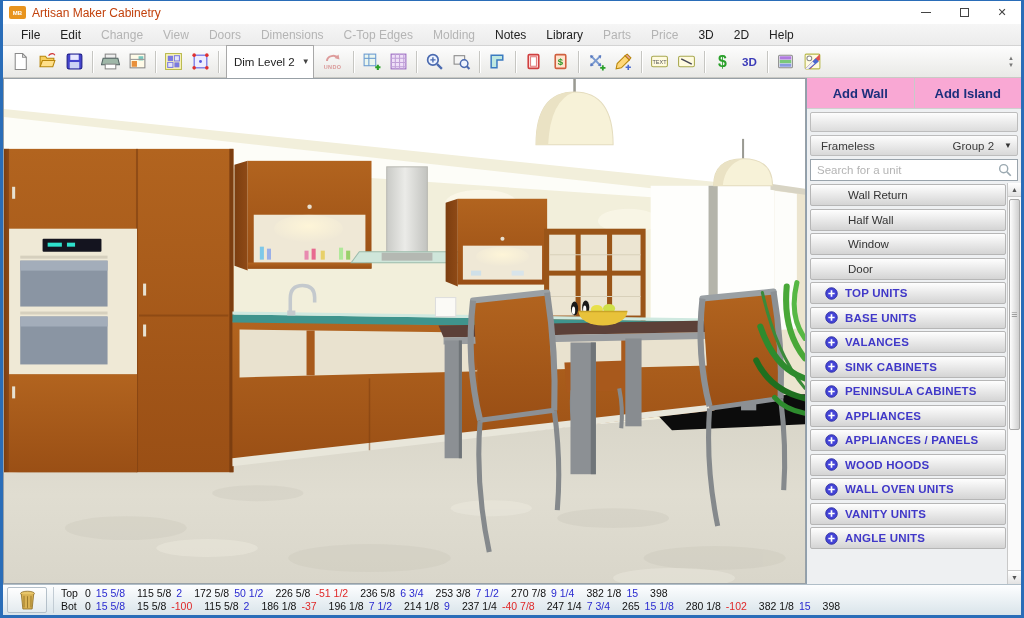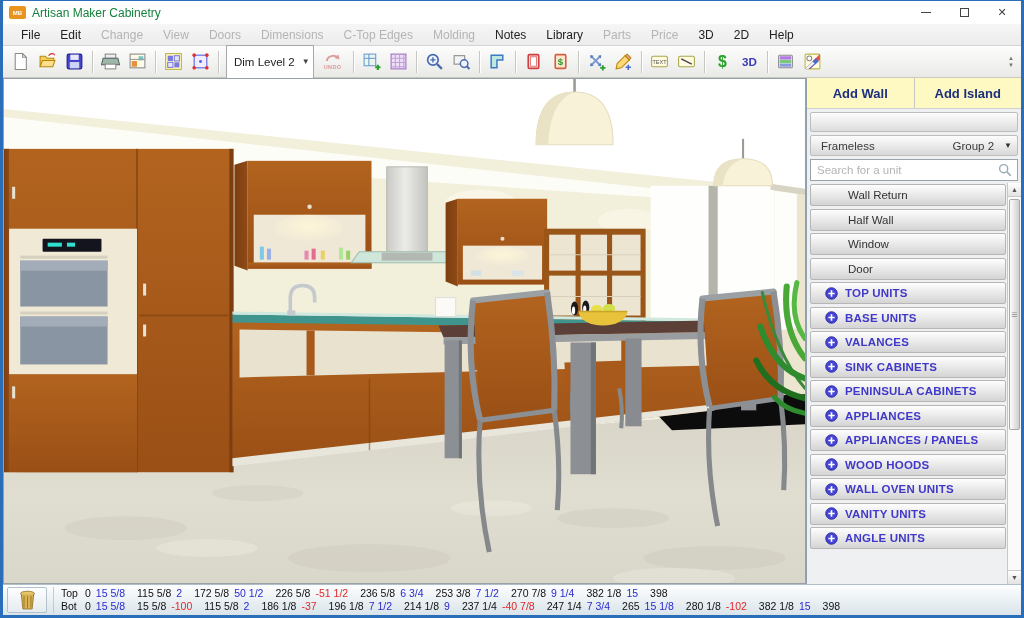--- a/index.html
+++ b/index.html
@@ -6,21 +6,21 @@
   html,body { width:1024px; height:618px; overflow:hidden;
     font-family:"Liberation Sans", sans-serif; background:#fff; }
   .app-window { width:1024px; height:618px; display:flex; flex-direction:column;
     border-left:3px solid #2a6db8; border-right:3px solid #2a6db8;
     border-bottom:3px solid #2a6db8; border-top:1px solid #2a6db8; background:#f0f0f0; }
 
   
   .titlebar { height:23px; background:#fff; display:flex; align-items:center; padding-left:6px; flex:0 0 auto; }
   .app-icon { width:17px; height:13px; background:#e8941e; border-radius:2px; margin-right:6px;
     display:flex; align-items:center; justify-content:center; color:#fff; font-size:6px; font-weight:bold; }
-  .title-text { font-size:12px; color:#15803d; }
+  .title-text { font-size:12px; color:#c2410c; }
   .win-controls { margin-left:auto; display:flex; height:100%; }
   .win-btn { width:38px; display:flex; align-items:center; justify-content:center; color:#444; font-size:11px; cursor:default; }
   .glyph-min { width:10px; height:1px; background:#444; display:inline-block; }
   .glyph-max { width:9px; height:9px; border:1px solid #444; display:inline-block; }
 
   
   .menubar { height:22px; background:linear-gradient(#f6f6f6,#ececec); border-bottom:1px solid #d4d4d4;
     display:flex; align-items:center; padding-left:8px; flex:0 0 auto; }
   .menu-item { font-size:12px; padding:0 10px; color:#222; cursor:default; }
   .menu-item.disabled { color:#b4b4b4; }
@@ -43,21 +43,21 @@
 
   
   .main { flex:1; display:flex; min-height:0; background:#e8e8e8; }
   .viewport { flex:1; border:1px solid #98a0a6; background:#fff; position:relative; overflow:hidden; }
   .viewport svg.scene { width:100%; height:100%; display:block; }
 
   
   .sidebar { width:215px; flex:0 0 auto; background:#eef0f2; border-left:1px solid #8fa0ae;
     display:flex; flex-direction:column; }
   .add-row { display:flex; height:31px; background:#fff; border-bottom:1px solid #cfcfcf; flex:0 0 auto; }
-  .add-btn { flex:1; background:#fef9c3; border:none; font-size:13px; font-weight:bold; color:#1c2f7c; cursor:default; }
+  .add-btn { flex:1; background:#f9a8d4; border:none; font-size:13px; font-weight:bold; color:#1c2f7c; cursor:default; }
   .add-btn:first-child { border-right:1px solid #c9c9c9; }
   .blank-bar { height:20px; margin:3px 3px 2px 3px; border:1px solid #bdbdbd; border-radius:2px;
     background:linear-gradient(#fdfdfd,#dcdcdc); flex:0 0 auto; }
   .style-bar { height:21px; margin:1px 3px 2px 3px; border:1px solid #bdbdbd; border-radius:2px;
     background:linear-gradient(#fdfdfd,#d8d8d8); display:flex; align-items:center;
     font-size:11.5px; color:#3a3a3a; padding:0 5px 0 10px; flex:0 0 auto; cursor:default; }
   .style-bar .grp { margin-left:auto; }
   .style-bar .arrow { font-size:8px; color:#333; margin-left:10px; }
   .search-wrap { height:22px; margin:1px 3px 2px 3px; border:1px solid #9aa4ac; background:#fff;
     display:flex; align-items:center; flex:0 0 auto; }

